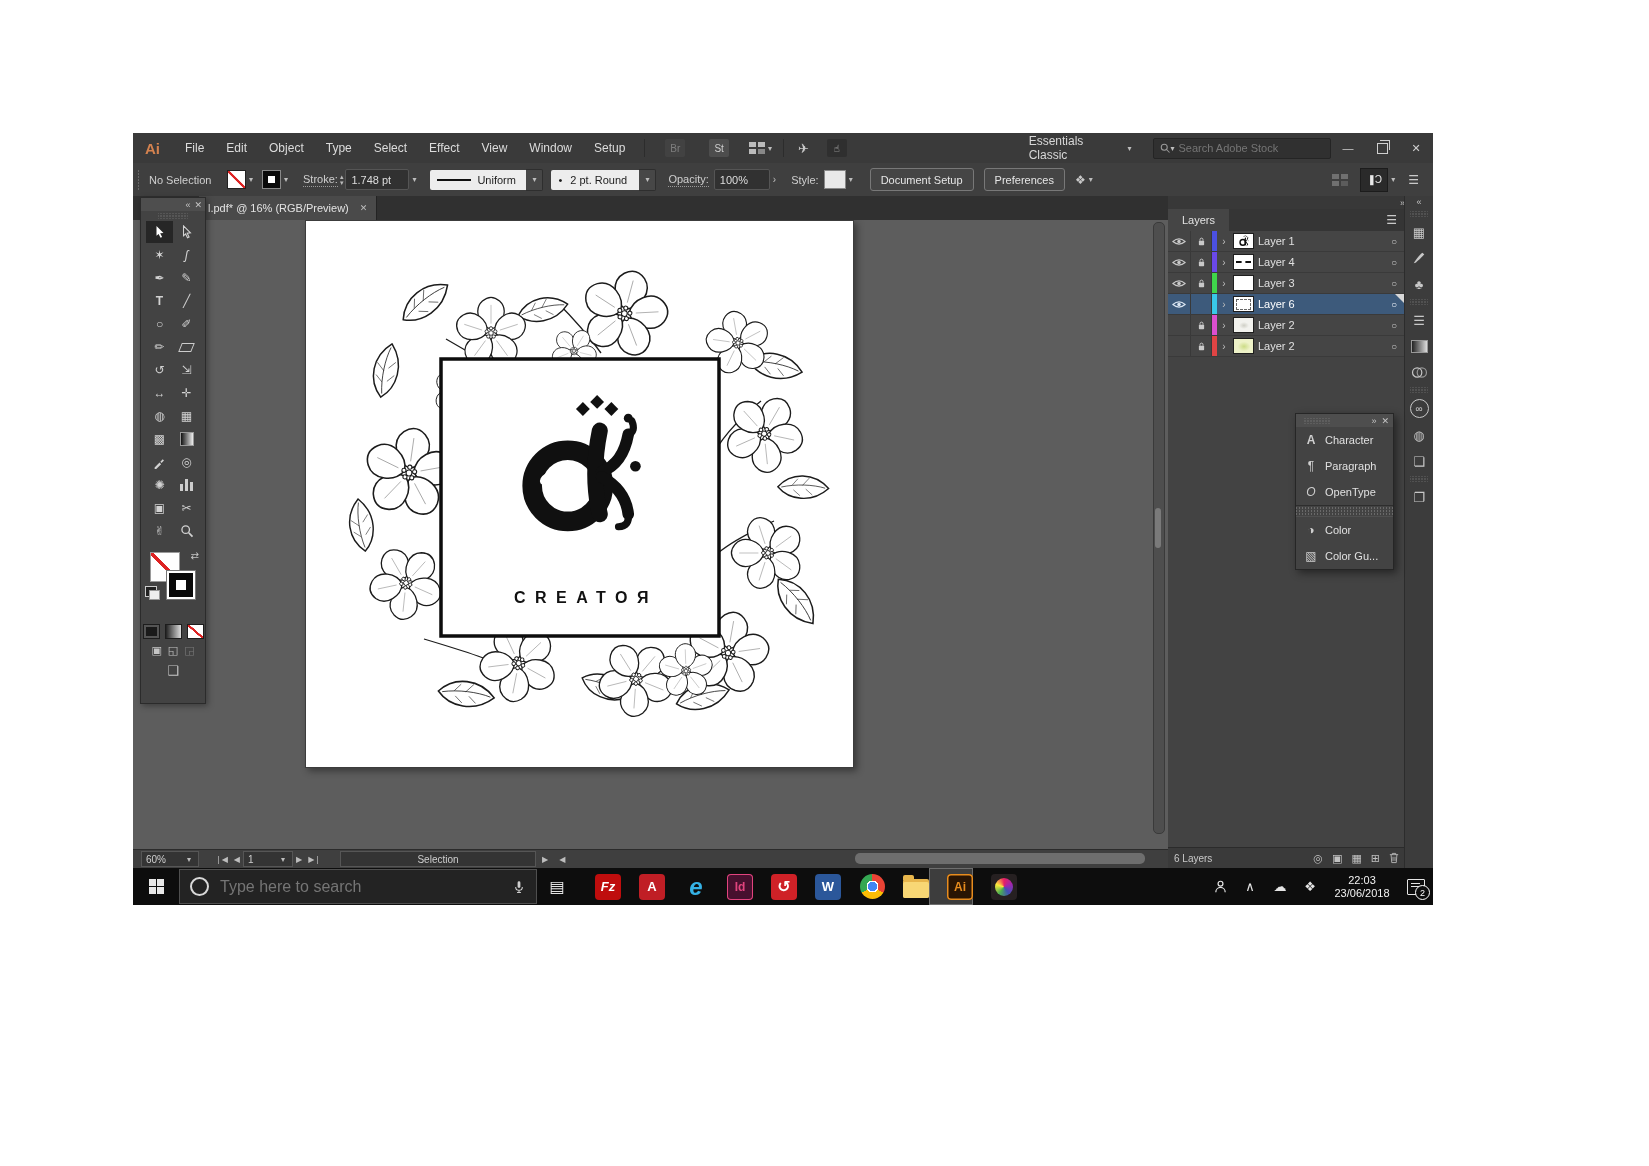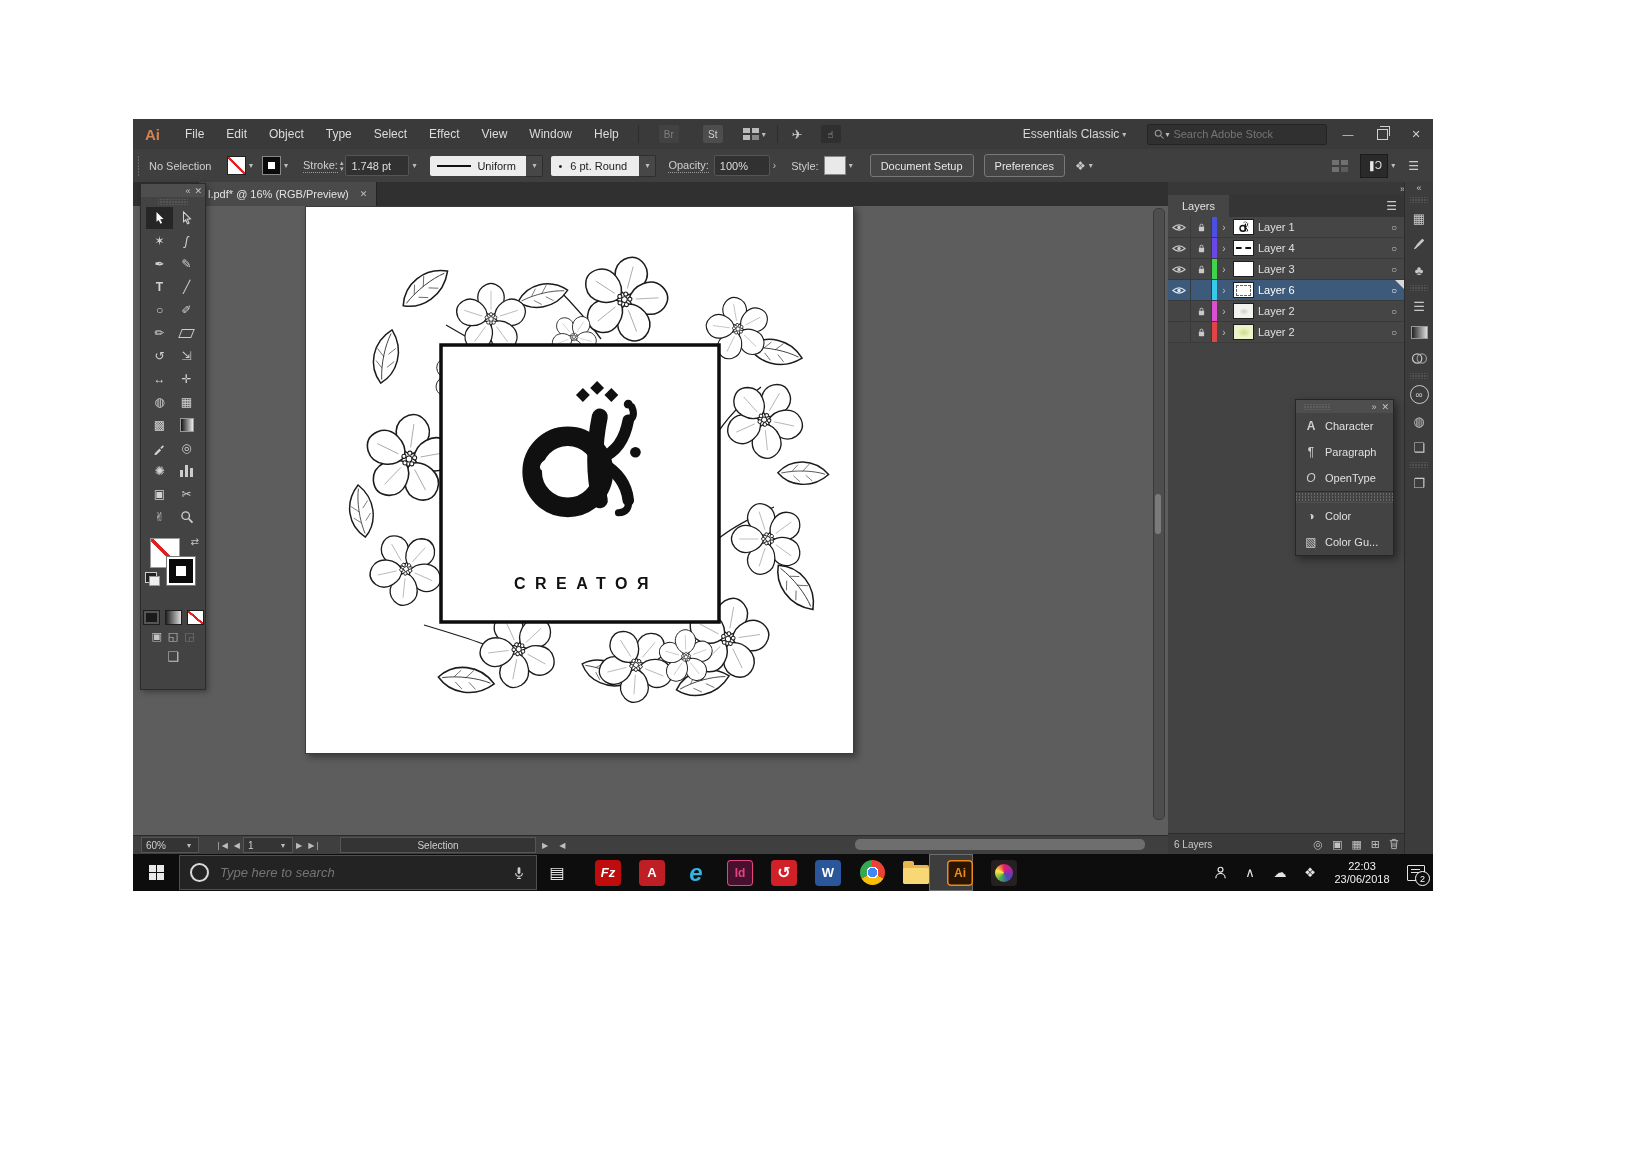--- a/index.html
+++ b/index.html
@@ -1,18 +1,18 @@
 <!DOCTYPE html>
 <html><head>
 <meta charset="utf-8">
 <style>
   html,body{margin:0;padding:0;background:#fff;}
   .screen{position:relative;width:1649px;height:1166px;background:#fff;overflow:hidden;
           font-family:"Liberation Sans","DejaVu Sans",sans-serif;}
-  .ui{position:absolute;left:133px;top:119px;width:1300px;height:772px;background:#404040;
+  .ui{position:absolute;left:133px;top:133px;width:1300px;height:772px;background:#404040;
       font-size:11px;color:#d6d6d6;}
   .dots{background-image:radial-gradient(#8f8f8f 30%,transparent 32%);background-size:3px 3px;background-position:center;}
   svg{display:block;}
 
   
   .titlebar{position:absolute;left:0;top:0;width:1300px;height:30px;background:#3a3a3a;
             border-bottom:1px solid #2b2b2b;display:flex;align-items:center;}
   .ai-logo{font-weight:bold;font-size:15px;color:#d4824f;margin:0 14px 0 12px;}
   .menu-item{padding:0 11px;font-size:12px;color:#dcdcdc;line-height:30px;cursor:default;}
   .tb-sep{width:1px;height:18px;background:#2c2c2c;margin:0 8px;}
@@ -139,22 +139,22 @@
 
   
   .taskbar{position:absolute;left:0;top:735px;width:1300px;height:37px;background:#0d0d0d;display:flex;align-items:center;}
   .start{width:46px;height:37px;display:flex;align-items:center;justify-content:center;}
   .winlogo{width:15px;height:15px;background:
      linear-gradient(#e8e8e8,#e8e8e8) 0 0/7px 7px no-repeat,
      linear-gradient(#e8e8e8,#e8e8e8) 8px 0/7px 7px no-repeat,
      linear-gradient(#e8e8e8,#e8e8e8) 0 8px/7px 7px no-repeat,
      linear-gradient(#e8e8e8,#e8e8e8) 8px 8px/7px 7px no-repeat;}
   .tsearch{width:358px;height:35px;background:#232323;border:1px solid #4f4f4f;display:flex;align-items:center;padding:0 10px;gap:9px;box-sizing:border-box;}
-  .tsearch input{flex:1;background:transparent;border:none;outline:none;color:#a3a3a3;font-size:13px;
-                 font-family:"Liberation Sans","DejaVu Sans",sans-serif;font-style:italic;}
+  .tsearch input{flex:1;background:transparent;border:none;outline:none;color:#a3a3a3;font-size:16px;
+                 font-family:"Liberation Sans","DejaVu Sans",sans-serif;}
   .cortana-ring{width:15px;height:15px;border:2px solid #d8d8d8;border-radius:50%;}
   .tv-ic{width:40px;height:37px;display:flex;align-items:center;justify-content:center;color:#e2e2e2;font-size:16px;}
   .tapp{width:44px;height:37px;display:flex;align-items:center;justify-content:flex-end;position:relative;}
   .tapp.active{background:#3d3d3d;box-shadow:inset 0 0 0 1px #6e6e6e;}
   .appic{width:26px;height:26px;border-radius:4px;display:flex;align-items:center;justify-content:center;
          font-weight:bold;font-size:13px;color:#fff;}
   .chrome-ic{width:25px;height:25px;border-radius:50%;
      background:radial-gradient(circle at 50% 50%, #4285f4 0 26%, #fff 27% 33%, transparent 34%),
                 conic-gradient(#ea4335 0 120deg,#fbbc05 120deg 240deg,#34a853 240deg 360deg);}
   .folder-ic{position:relative;width:26px;height:19px;background:#e8b64c;border-radius:2px;margin-top:4px;}
@@ -281,21 +281,21 @@
   <div class="titlebar">
     <span class="ai-logo">Ai</span>
     <span class="menu-item">File</span>
     <span class="menu-item">Edit</span>
     <span class="menu-item">Object</span>
     <span class="menu-item">Type</span>
     <span class="menu-item">Select</span>
     <span class="menu-item">Effect</span>
     <span class="menu-item">View</span>
     <span class="menu-item">Window</span>
-    <span class="menu-item">Help</span>
+    <span class="menu-item">Setup</span>
     <span class="tb-sep"></span>
     <span class="sqicon dim">Br</span>
     <span class="sqicon">St</span>
     <span class="ws-grid" style="margin-left:8px"></span>
     <span class="chv">▾</span>
     <span class="tb-sep"></span>
     <span style="font-size:13px;color:#c9c9c9;margin:0 6px">✈</span>
     <span class="sqicon" style="background:#2f2f2f">☝</span>
     <span style="margin-left:170px;font-size:12px;color:#d8d8d8">Essentials Classic</span>
     <span class="chv">▾</span>
@@ -333,21 +333,21 @@
     <span class="chv">▾</span>
     <span class="lightfld" style="margin-left:11px;width:82px">
       <span class="stroke-line"></span>
       <span>Uniform</span>
     </span>
     <span class="chvbox">
           <span class="chv">▾</span>
         </span>
     <span class="lightfld" style="margin-left:8px;width:74px;gap:8px">
       <span>•</span>
-      <span>6 pt. Round</span>
+      <span>2 pt. Round</span>
     </span>
     <span class="chvbox">
           <span class="chv">▾</span>
         </span>
     <span class="ctrl-label link-label" style="margin-left:12px">Opacity:</span>
     <span class="fld" style="width:44px;margin-left:5px">
       <span>100%</span>
     </span>
     <span class="chv" style="font-size:10px">›</span>
     <span class="ctrl-label" style="margin-left:12px">Style:</span>

